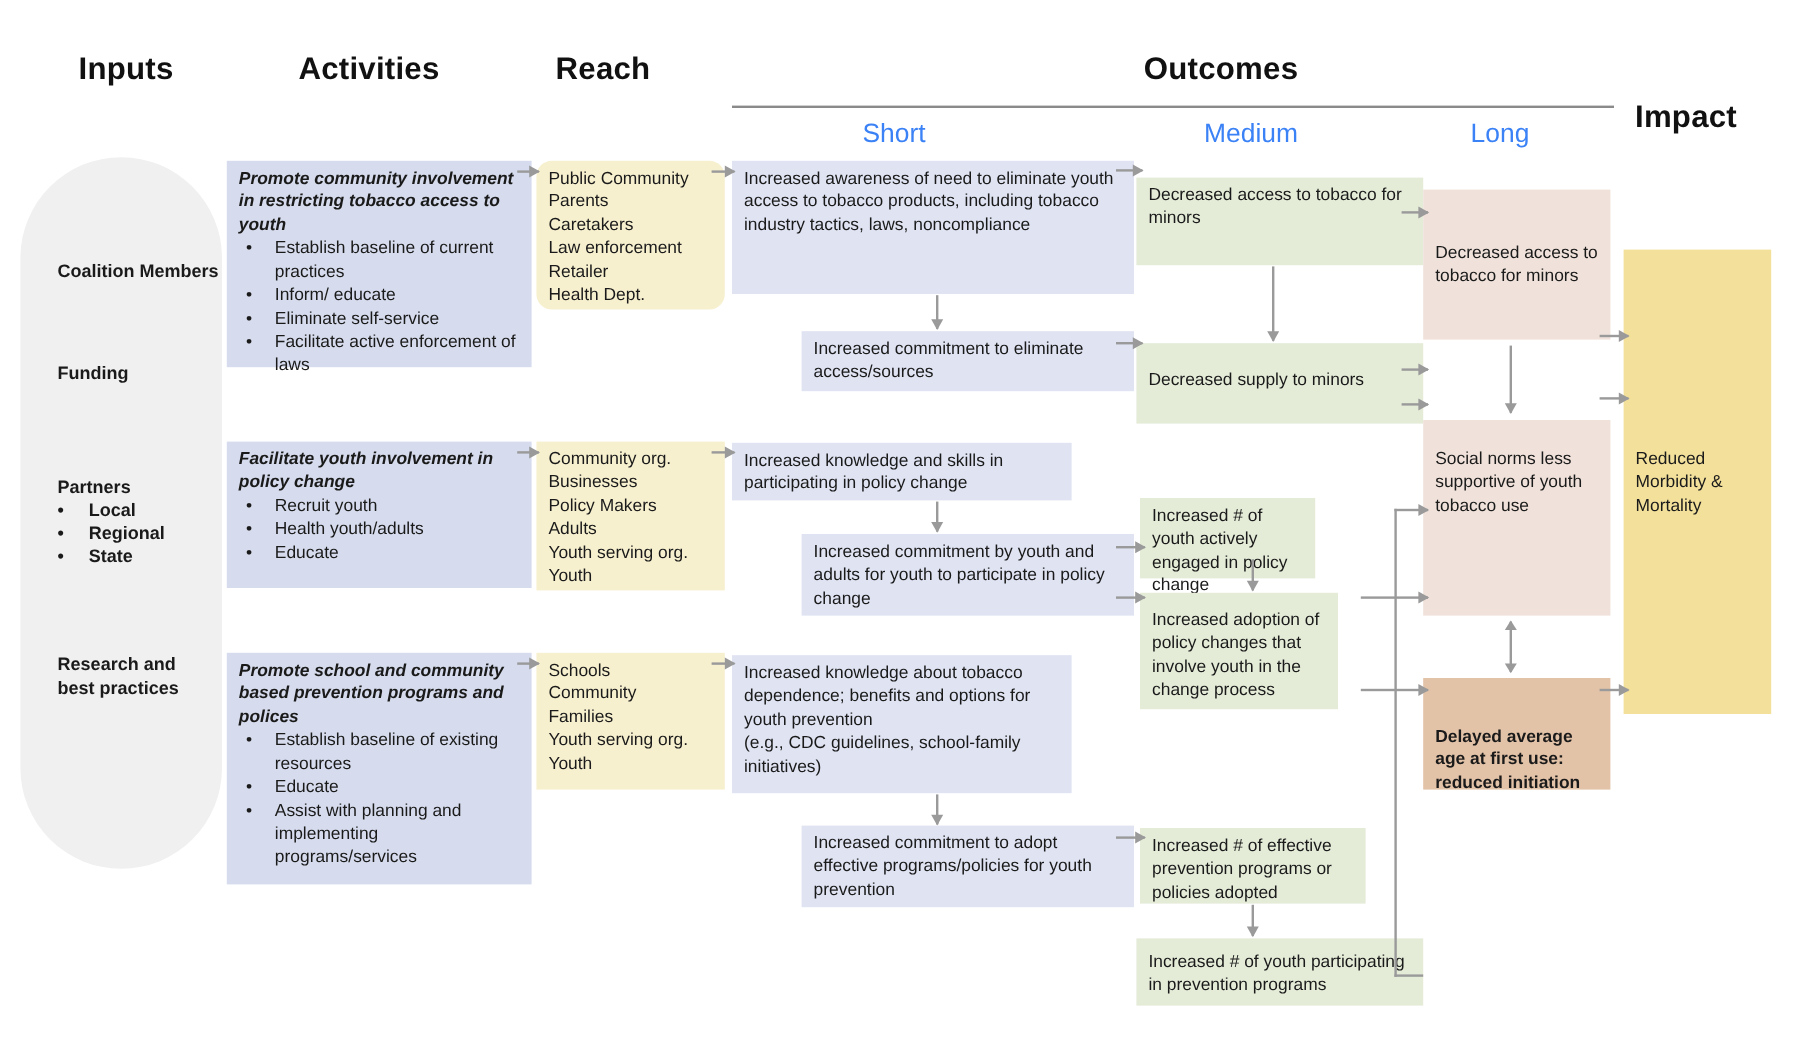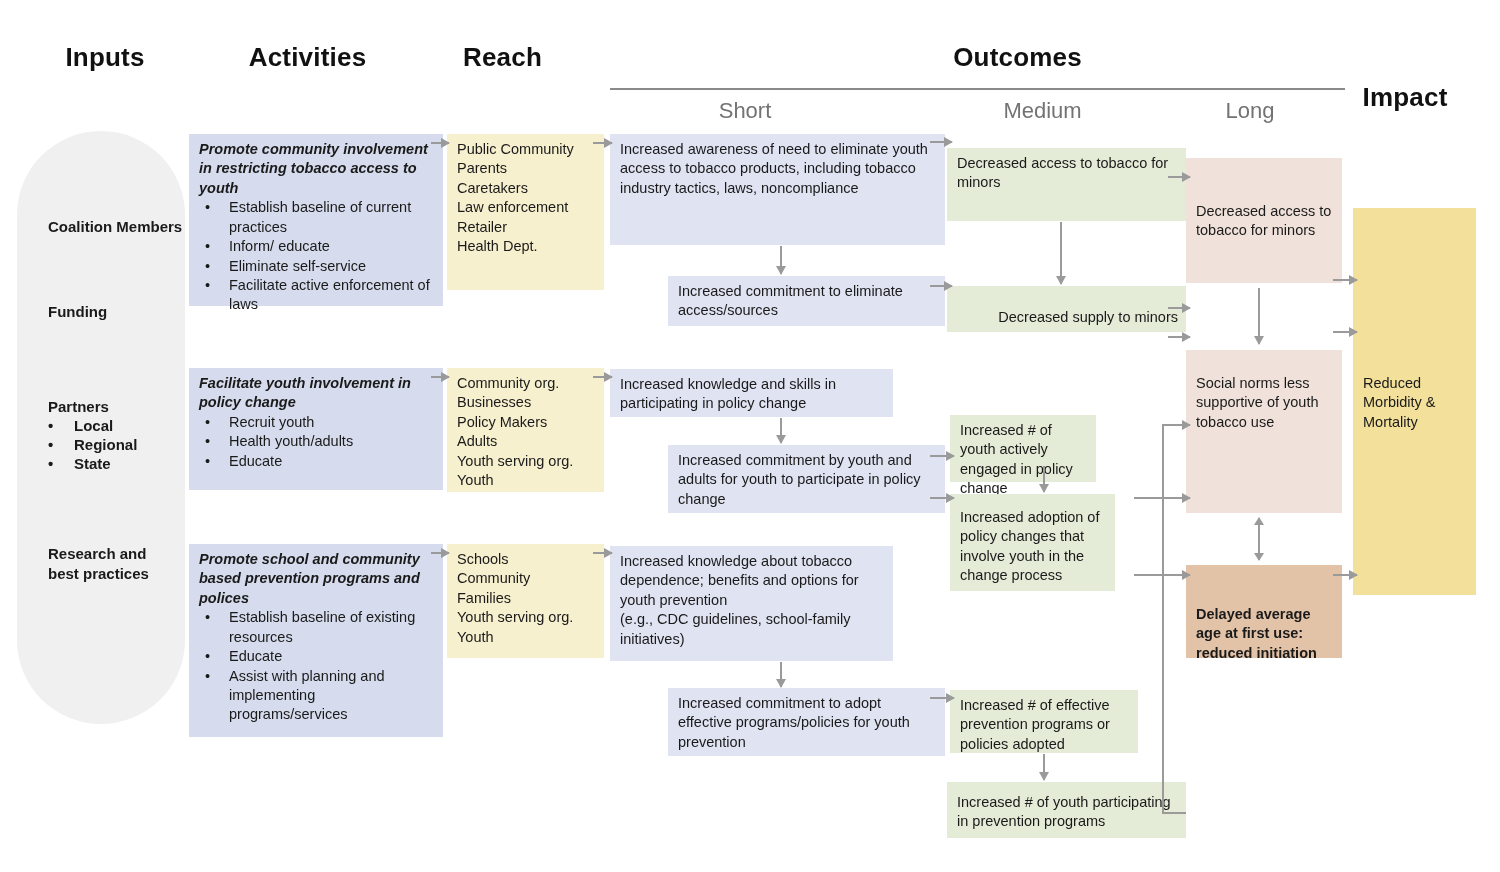--- a/index.html
+++ b/index.html
@@ -18,21 +18,21 @@
     font-weight:bold;
     font-size:26px;
     letter-spacing:.2px;
     color:#111;
     text-align:center;
     white-space:nowrap;
   }
   .sub-head{
     position:absolute;
     font-size:22px;
-    color:#737373;
+    color:#3b82f6;
     text-align:center;
     white-space:nowrap;
   }
   .outcomes-rule{
     position:absolute;
     height:2px;
     background:#8a8a8a;
   }
 
   
@@ -170,21 +170,21 @@
 
   <div class="box act" style="left:189px;top:544px;width:254px;height:193px;">
     <span class="ttl">Promote school and community based prevention programs and polices</span>
     <ul>
       <li>Establish baseline of existing resources</li>
       <li>Educate</li>
       <li>Assist with planning and implementing programs/services</li>
     </ul>
   </div>
 
-  <div class="box reach" style="left:447px;top:134px;width:157px;height:156px;">
+  <div class="box reach" style="left:447px;top:134px;width:157px;height:124px;border-radius:13px;">
     <div>Public Community</div>
     <div>Parents</div>
     <div>Caretakers</div>
     <div>Law enforcement</div>
     <div>Retailer</div>
     <div>Health Dept.</div>
   </div>
 
   <div class="box reach" style="left:447px;top:368px;width:157px;height:124px;">
     <div>Community org.</div>
@@ -205,21 +205,21 @@
 
   <div class="box short" style="left:610px;top:134px;width:335px;height:111px;">Increased awareness of need to eliminate youth access to tobacco products, including tobacco industry tactics, laws, noncompliance</div>
   <div class="box short" style="left:668px;top:276px;width:277px;height:50px;">Increased commitment to eliminate access/sources</div>
   <div class="box short" style="left:610px;top:369px;width:283px;height:48px;">Increased knowledge and skills in participating in policy change</div>
   <div class="box short" style="left:668px;top:445px;width:277px;height:68px;">Increased commitment by youth and adults for youth to participate in policy change</div>
   <div class="box short" style="left:610px;top:546px;width:283px;height:115px;white-space:pre-line;"><span>Increased knowledge about tobacco dependence; benefits and options for youth prevention
 (e.g., CDC guidelines, school-family initiatives)</span></div>
   <div class="box short" style="left:668px;top:688px;width:277px;height:68px;">Increased commitment to adopt effective programs/policies for youth prevention</div>
 
   <div class="box medium" style="left:947px;top:148px;width:239px;height:73px;">Decreased access to tobacco for minors</div>
-  <div class="box medium" style="left:947px;top:286px;width:239px;height:46px;padding-top:22px;text-align:right;">Decreased supply to minors</div>
+  <div class="box medium" style="left:947px;top:286px;width:239px;height:67px;padding-top:22px;">Decreased supply to minors</div>
   <div class="box medium" style="left:950px;top:398px;width:146px;height:67px;margin-top:17px;">Increased # of youth actively engaged in policy change</div>
   <div class="box medium" style="left:950px;top:494px;width:165px;height:97px;padding-top:14px;overflow:hidden;">Increased adoption of policy changes that involve youth in the change process</div>
   <div class="box medium" style="left:950px;top:690px;width:188px;height:63px;">Increased # of effective prevention programs or policies adopted</div>
   <div class="box medium" style="left:947px;top:782px;width:239px;height:56px;padding-top:11px;">Increased # of youth participating in prevention programs</div>
 
   <div class="box long" style="left:1186px;top:158px;width:156px;height:125px;padding-top:44px;">Decreased access to tobacco for minors</div>
   <div class="box long" style="left:1186px;top:350px;width:156px;height:163px;padding-top:24px;">Social norms less supportive of youth tobacco use</div>
   <div class="box long long-dark" style="left:1186px;top:565px;width:156px;height:93px;padding-top:40px;">Delayed average age at first use: reduced initiation</div>
 
   <div class="box impact" style="left:1353px;top:208px;width:123px;height:387px;padding-top:166px;">Reduced Morbidity &amp; Mortality</div>

